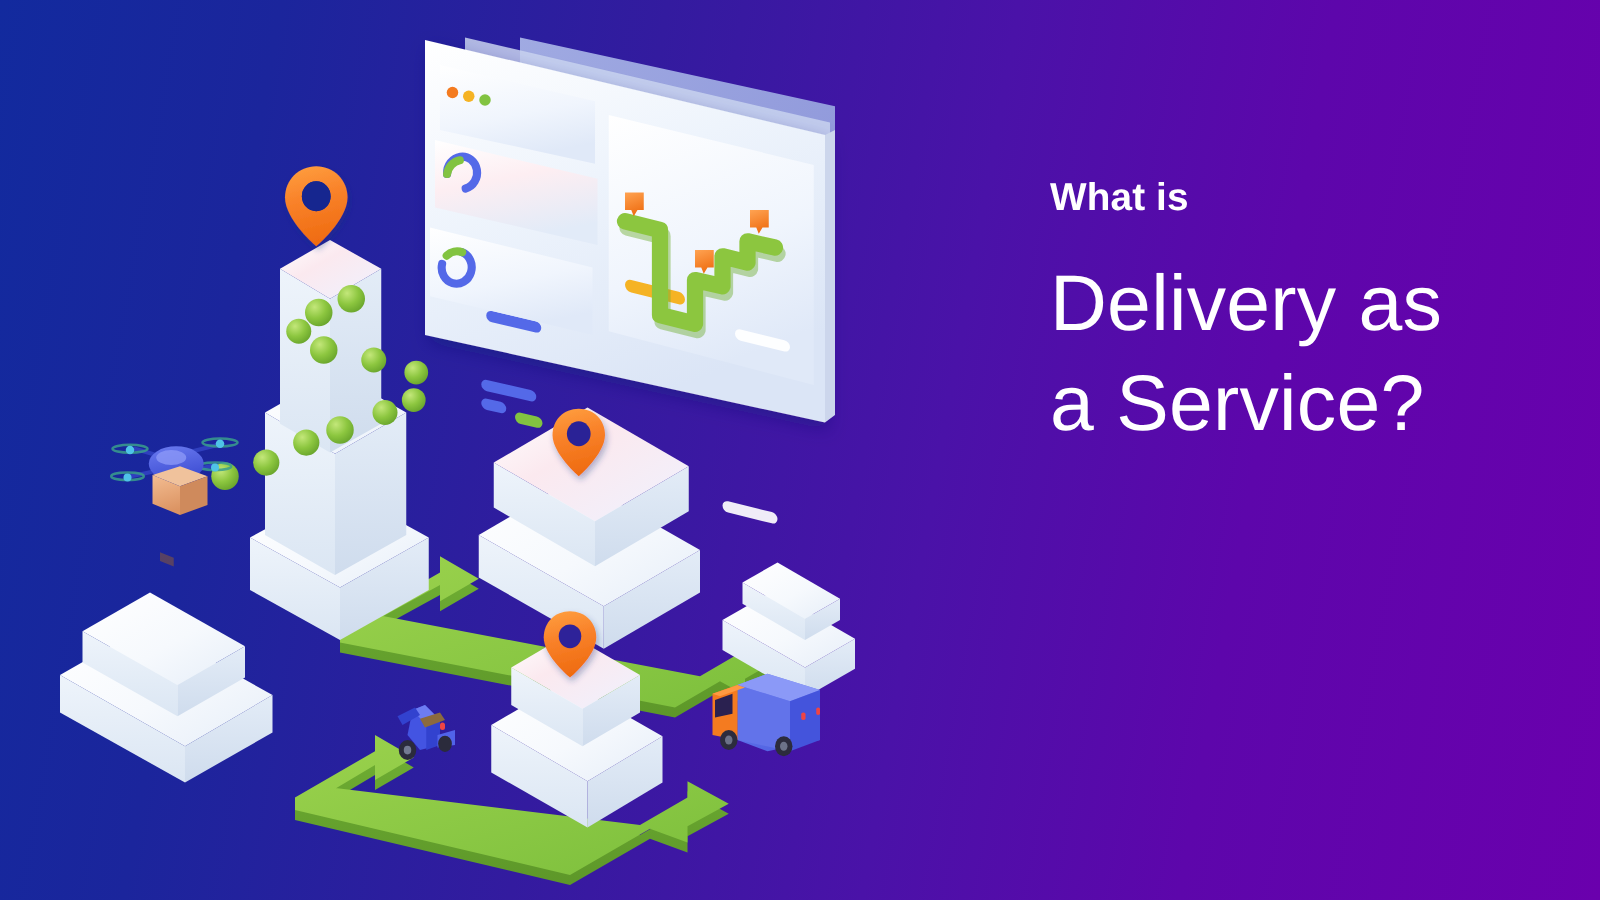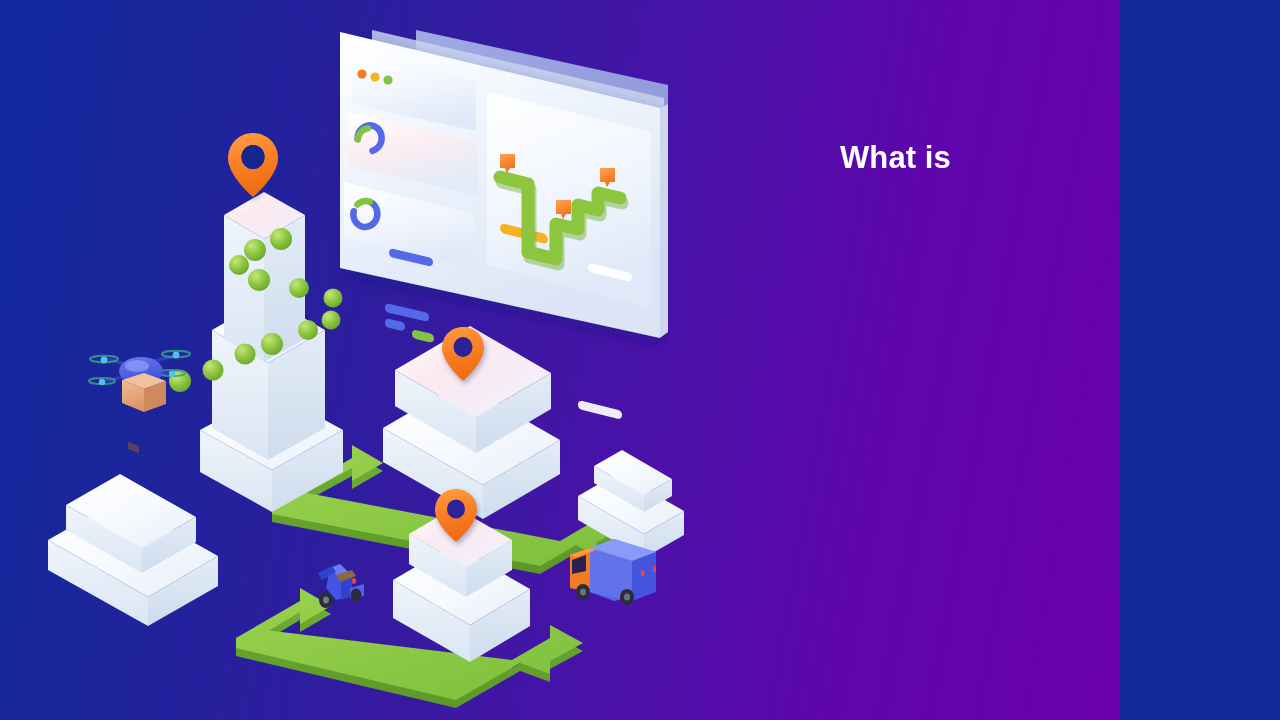--- a/index.html
+++ b/index.html
@@ -3,21 +3,21 @@
 <meta charset="utf-8">
 <style>
   * { margin:0; padding:0; box-sizing:border-box; }
   html,body { width:1280px; height:720px; overflow:hidden; }
   body {
     font-family:"Liberation Sans", sans-serif;
     background:#14299b;
   }
   #stage {
     position:relative;
-    width:1120px; height:720px;
+    width:1280px; height:720px;
     overflow:hidden;
     background:linear-gradient(100deg, #122a9e 0%, #1b259c 16%, #331b9f 38%, #4a12a8 58%, #5d06ab 76%, #6a00ad 100%);
   }
 
   
   #headline {
     position:absolute;
     left:840px; top:140px;
     width:400px;
   }
@@ -368,15 +368,17 @@
         <ellipse cx="326" cy="600" rx="7" ry="8" fill="#2b2b3c"></ellipse>
         <ellipse cx="326" cy="600" rx="3" ry="3.5" fill="#737a92"></ellipse>
         <ellipse cx="356" cy="595" rx="5.5" ry="6.5" fill="#2b2b3c"></ellipse>
         <rect x="352" y="578" width="4" height="6" rx="2" fill="#ef4444"></rect>
       </g>
     </svg>
   </div>
 
   <div id="headline">
     <div class="kicker">What is</div>
+    <div class="title">Delivery as
+a Service?</div>
   </div>
 
 </div>
 
 </body></html>

